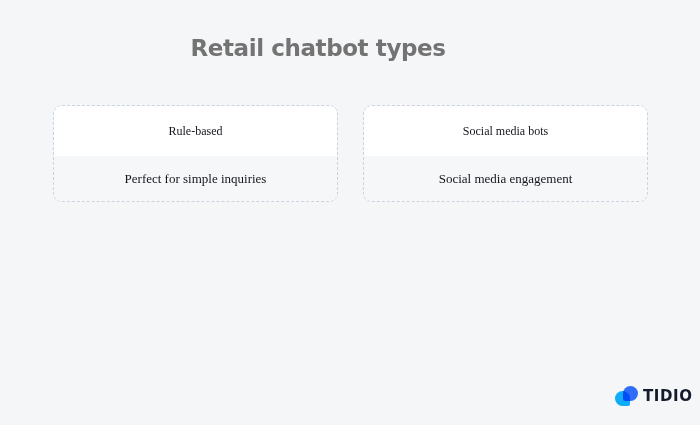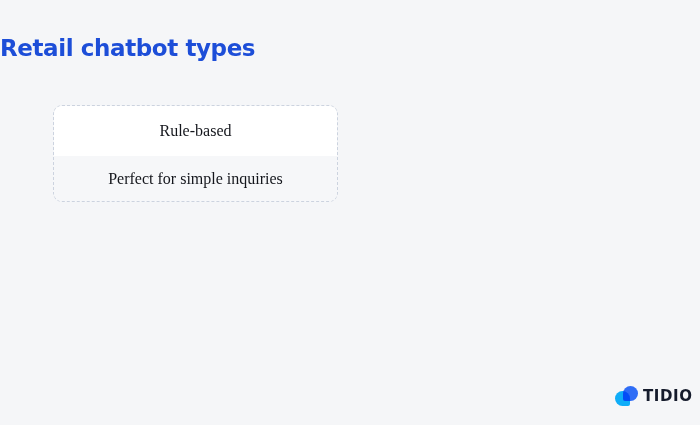--- a/index.html
+++ b/index.html
@@ -19,26 +19,26 @@
     height: 425px;
     box-sizing: border-box;
   }
 
   
   .page-title {
     position: absolute;
     top: 33px;
     left: 0;
     width: 636px;
-    text-align: left;
+    text-align: center;
     font-family: "DejaVu Sans", sans-serif;
     font-size: 23px;
     font-weight: 700;
     letter-spacing: -0.4px;
-    color: #1d4ed8;
+    color: #737373;
     line-height: 30px;
   }
 
   
   .grid {
     position: absolute;
     top: 105px;
     left: 53px;
     width: 595px;
     display: grid;
@@ -76,22 +76,22 @@
   }
 
   .card-title-text,
   .card-body-text {
     font-family: "Liberation Serif", "DejaVu Serif", serif;
     color: #14161c;
     text-align: center;
     line-height: 20px;
     padding: 0 8px;
   }
-  .card-title-text { font-size: 16px; }
-  .card-body-text  { font-size: 16px; }
+  .card-title-text { font-size: 12px; }
+  .card-body-text  { font-size: 13px; }
 
   
   .logo {
     position: absolute;
     left: 615px;
     top: 384px;
     height: 24px;
     display: flex;
     align-items: center;
     gap: 5px;
@@ -144,20 +144,28 @@
       <div class="card-head">
         <span class="card-title-text">Rule-based</span>
       </div>
       <div class="card-body">
         <span class="card-body-text">Perfect for simple inquiries</span>
       </div>
     </div>
 
 
 
+    <div class="card">
+      <div class="card-head">
+        <span class="card-title-text">Social media bots</span>
+      </div>
+      <div class="card-body">
+        <span class="card-body-text">Social media engagement</span>
+      </div>
+    </div>
 
   </div>
 
   <div class="logo">
     <span class="logo-mark">
       <span class="shape-back"></span>
       <span class="shape-front"></span>
     </span>
     <span class="logo-wordmark">TIDIO</span>
   </div>

